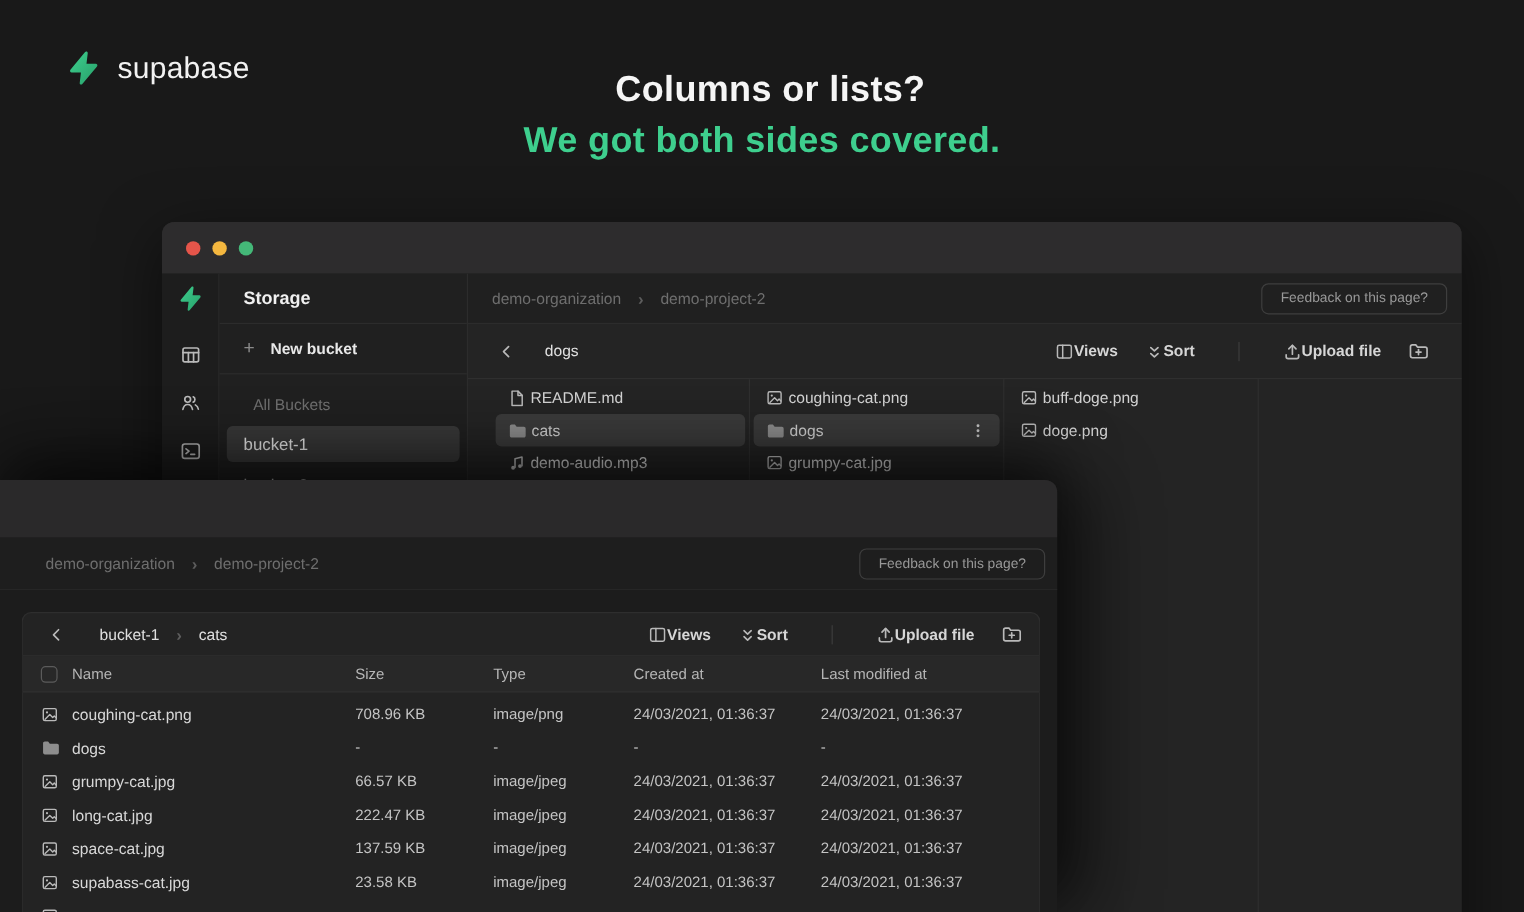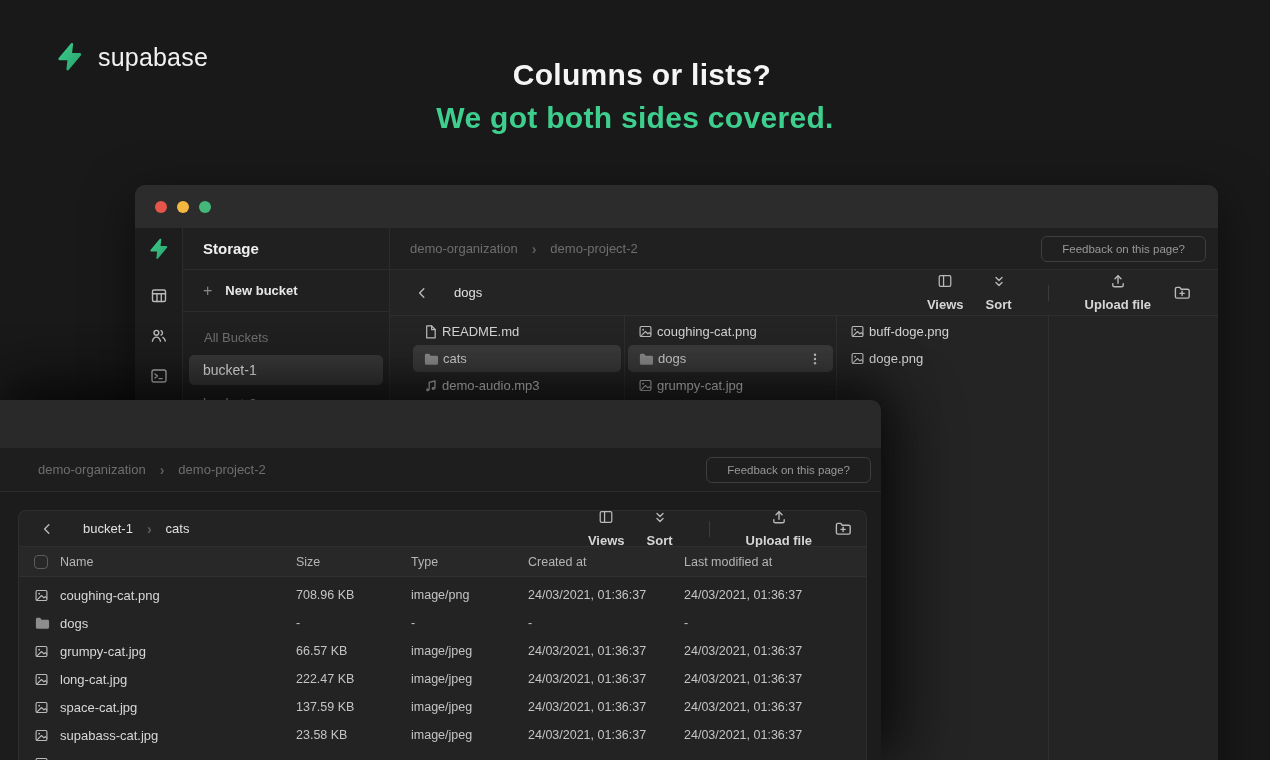--- a/index.html
+++ b/index.html
@@ -12,44 +12,44 @@
   .brand-text{color:#f2f2f2;font-size:25px;font-weight:400;letter-spacing:.2px;}
   .headline{position:absolute;top:58px;left:0;right:0;text-align:center;}
   .h1{color:#f5f5f5;font-size:30px;font-weight:700;letter-spacing:.3px;padding-left:14px;}
   .h2{color:#3ecf8e;font-size:30px;font-weight:700;letter-spacing:.3px;margin-top:9px;}
 
   
   .ic{flex:none;display:block;}
   .stroke{stroke:#b9b9b9;fill:none;stroke-width:1.4;stroke-linecap:round;stroke-linejoin:round;}
   .crumb-sep{color:#5d5d5d;font-size:14px;font-weight:700;}
   .feedback{border:1px solid #3e3e3e;border-radius:6px;color:#989898;font-size:11.5px;
-            padding:6px 20px;white-space:nowrap;}
+            padding:6px 15px;white-space:nowrap;}
   .spacer{flex:1;}
   .toolbar{display:flex;align-items:center;border-bottom:1px solid #2f2f2f;font-size:13px;color:#dcdcdc;}
-  .tb-item{display:flex;align-items:center;gap:8px;color:#d6d6d6;font-weight:600;flex-direction:column;}
+  .tb-item{display:flex;align-items:center;color:#d6d6d6;font-weight:600;}
   .tb-divider{width:1px;height:16px;background:#3c3c3c;margin:0 14px;}
 
   
   .win-back{position:absolute;left:135px;top:185px;width:1083px;height:664px;background:#242424;
             border-radius:10px 10px 0 0;box-shadow:0 14px 50px rgba(0,0,0,.5);}
   .tbar{height:43px;background:#2d2c2d;border-radius:10px 10px 0 0;display:flex;align-items:center;
         padding-left:20px;gap:10px;}
   .dot{width:12px;height:12px;border-radius:50%;}
   .back-body{display:flex;height:532px;}
   .rail{width:48px;background:#1d1d1d;border-right:1px solid #2c2c2c;display:flex;flex-direction:column;align-items:center;}
   .rail-logo{height:42px;display:flex;align-items:center;justify-content:center;width:100%;}
   .rail-group{margin-top:6px;width:100%;}
   .rail-btn{height:40px;display:flex;align-items:center;justify-content:center;width:100%;}
   .sidebar{width:207px;background:#202020;border-right:1px solid #2c2c2c;display:flex;flex-direction:column;}
   .side-header{height:42px;border-bottom:1px solid #2c2c2c;display:flex;align-items:center;
                padding:0 20px;color:#f0f0f0;font-weight:700;font-size:15px;}
   .newbucket{height:42px;border-bottom:1px solid #2c2c2c;display:flex;align-items:center;gap:13px;
              padding:0 20px;color:#e8e8e8;font-size:13px;font-weight:600;}
   .nb-plus{color:#8a8a8a;font-size:16px;font-weight:400;}
-  .allbuckets{margin:18px 21px 10px;color:#6f6f6f;font-size:13px;}
+  .allbuckets{margin:18px 28px 10px;color:#6f6f6f;font-size:13px;}
   .bucket{height:30px;margin:0 6px 4px;display:flex;align-items:center;padding:0 14px;
           border-radius:5px;color:#bdbdbd;font-size:14px;}
   .bucket.sel{background:#393939;color:#ededed;}
   .main{flex:1;display:flex;flex-direction:column;min-width:0;}
   .crumbs{height:42px;border-bottom:1px solid #2c2c2c;background:#202020;display:flex;align-items:center;
           padding:0 12px 0 20px;font-size:13px;color:#6e6e6e;gap:14px;}
   .content{flex:1;background:#242424;display:flex;flex-direction:column;min-height:0;}
   .content .toolbar{height:46px;padding:0 28px 0 24px;}
   .content .toolbar .loc{margin-left:24px;color:#e0e0e0;}
   .tb-right{margin-left:auto;display:flex;align-items:center;gap:22px;}

